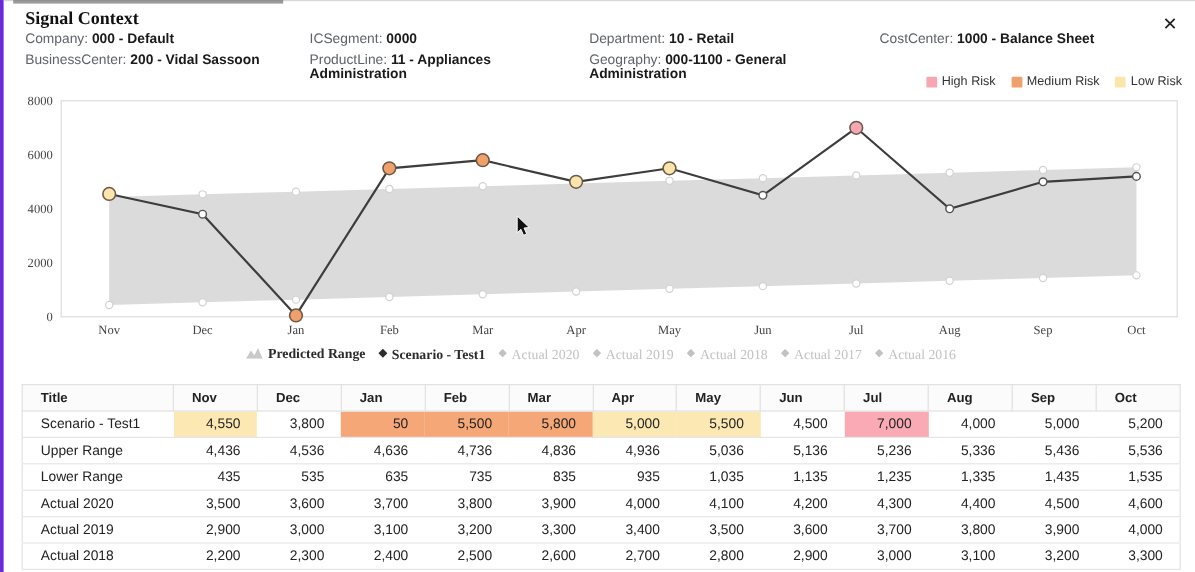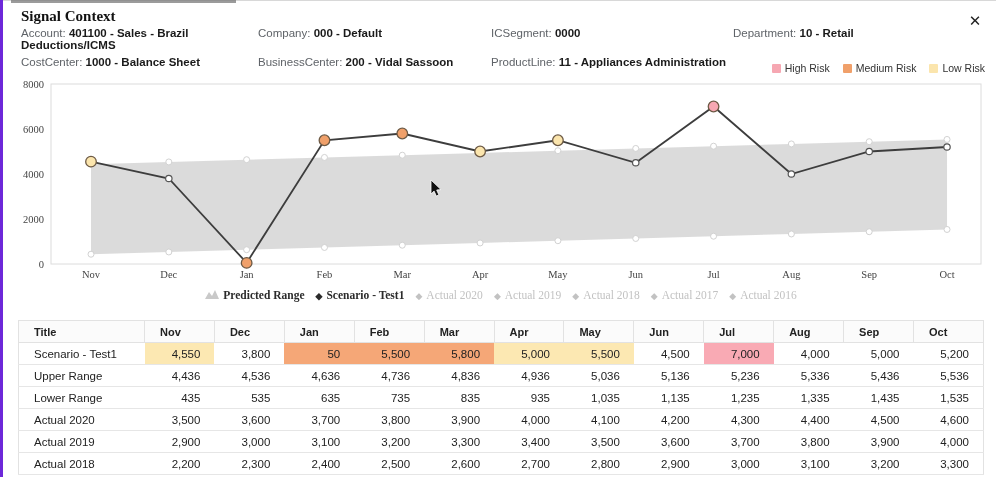--- a/index.html
+++ b/index.html
@@ -21,21 +21,21 @@
   .meta-value{color:#1a1a1a;font-weight:bold;}
 
   .risk-legend{position:absolute;top:62px;right:11px;display:flex;gap:13px;align-items:center;
                font-size:10.5px;color:#333;}
   .risk-item{display:flex;align-items:center;gap:4px;}
   .risk-swatch{width:9px;height:9px;border-radius:1px;display:inline-block;}
 
   .chart-wrap{position:absolute;top:80px;left:0;width:996px;height:208px;}
   .chart-legend{position:absolute;top:289px;left:0;width:996px;display:flex;justify-content:center;
                 align-items:center;gap:11px;font-family:"Liberation Serif",serif;font-size:11.5px;}
-  .legend-item{display:flex;align-items:flex-end;gap:4px;cursor:pointer;white-space:nowrap;}
+  .legend-item{display:flex;align-items:flex-start;gap:4px;cursor:pointer;white-space:nowrap;}
   .legend-item.active{color:#2b2b2b;font-weight:bold;}
   .legend-item.inactive{color:#c2c2c2;font-weight:normal;}
   .legend-diamond{font-size:9px;line-height:1;}
 
   table.data-table{position:absolute;top:320px;left:15px;width:966px;border-collapse:collapse;
                    table-layout:fixed;font-size:11.5px;background:#fff;}
   table.data-table th:first-child, table.data-table td:first-child{width:104px;}
   table.data-table th{background:#fbfbfb;border:1px solid #e2e2e2;font-weight:bold;color:#222;
                       text-align:left;padding:4px 6px 4px 15px;height:13px;font-size:11px;}
   table.data-table td{border-top:1px solid #e6e6e6;border-bottom:1px solid #e6e6e6;
@@ -47,27 +47,27 @@
 <body>
 
 <div id="app">
   <div class="top-remnant-line"></div>
   <div class="top-remnant-dark"></div>
 
   <div class="panel-title">Signal Context</div>
   <div class="close-btn">✕</div>
 
   <div class="meta-grid">
-    <div><span class="meta-label">Account:</span> <span class="meta-value">401100 - Sales - Brazil Deductions/ICMS</span></div>
     <div><span class="meta-label">Company:</span> <span class="meta-value">000 - Default</span></div>
     <div><span class="meta-label">ICSegment:</span> <span class="meta-value">0000</span></div>
     <div><span class="meta-label">Department:</span> <span class="meta-value">10 - Retail</span></div>
     <div><span class="meta-label">CostCenter:</span> <span class="meta-value">1000 - Balance Sheet</span></div>
     <div><span class="meta-label">BusinessCenter:</span> <span class="meta-value">200 - Vidal Sassoon</span></div>
     <div><span class="meta-label">ProductLine:</span> <span class="meta-value">11 - Appliances Administration</span></div>
+    <div><span class="meta-label">Geography:</span> <span class="meta-value">000-1100 - General Administration</span></div>
   </div>
 
   <div class="risk-legend">
     <span class="risk-item">
         <span class="risk-swatch" style="background: rgb(246, 167, 178);"></span>
         <span>High Risk</span>
       </span>
     <span class="risk-item">
         <span class="risk-swatch" style="background: rgb(240, 160, 106);"></span>
         <span>Medium Risk</span>

